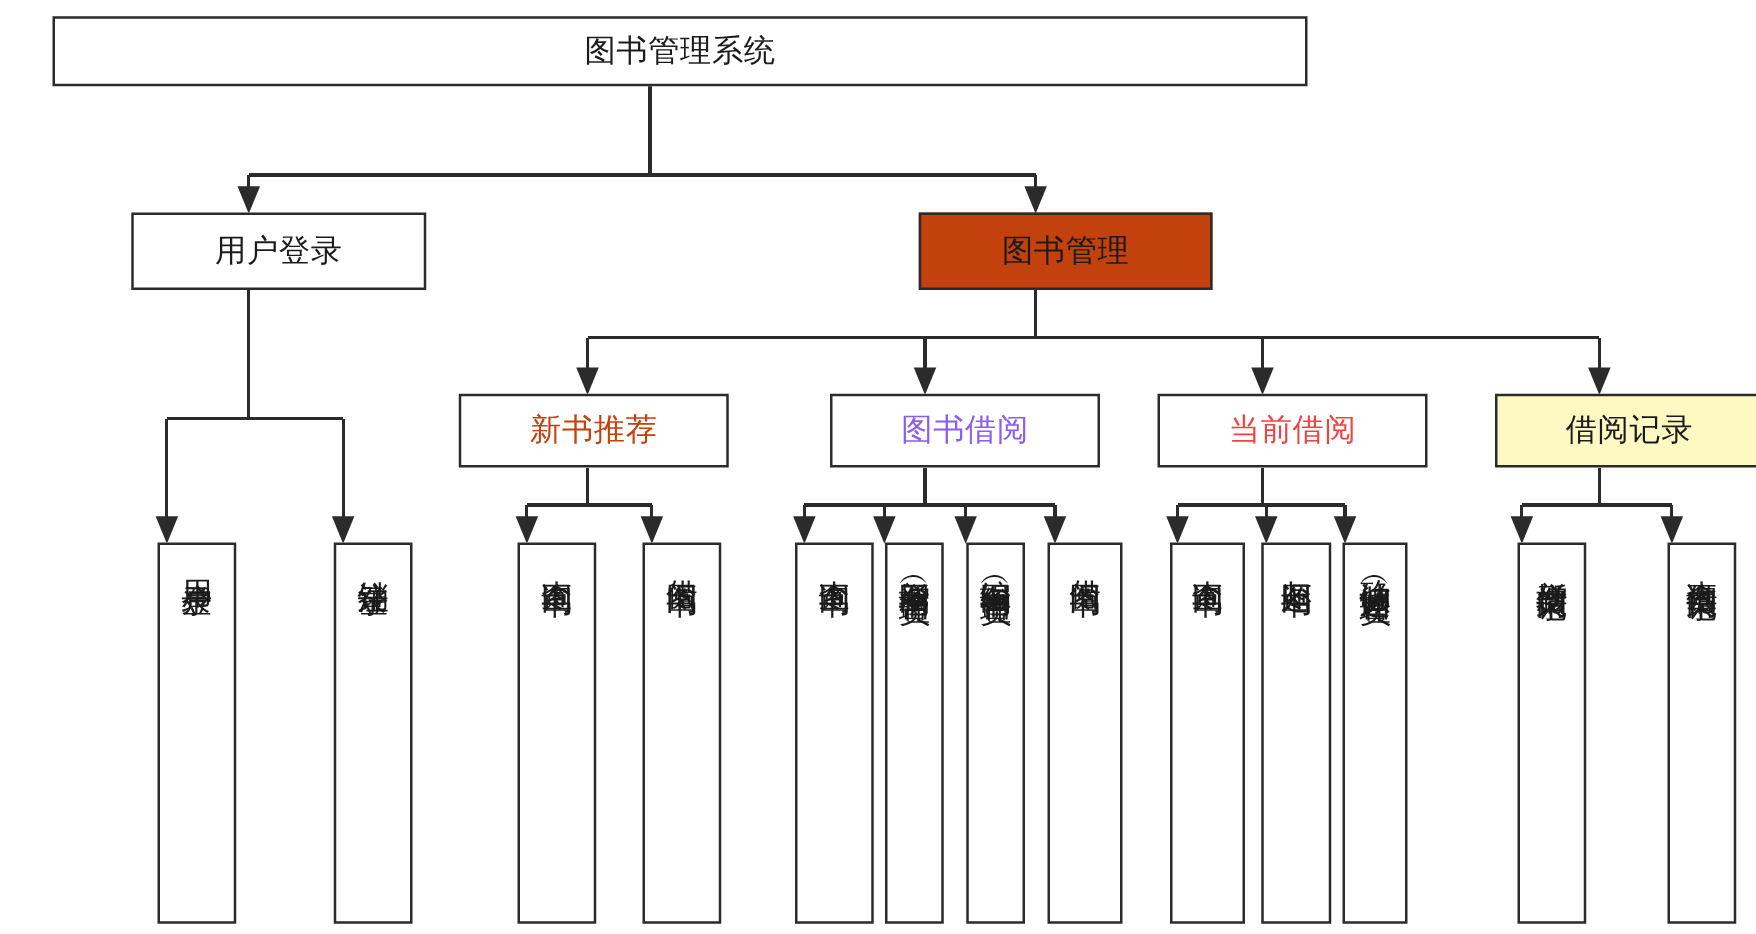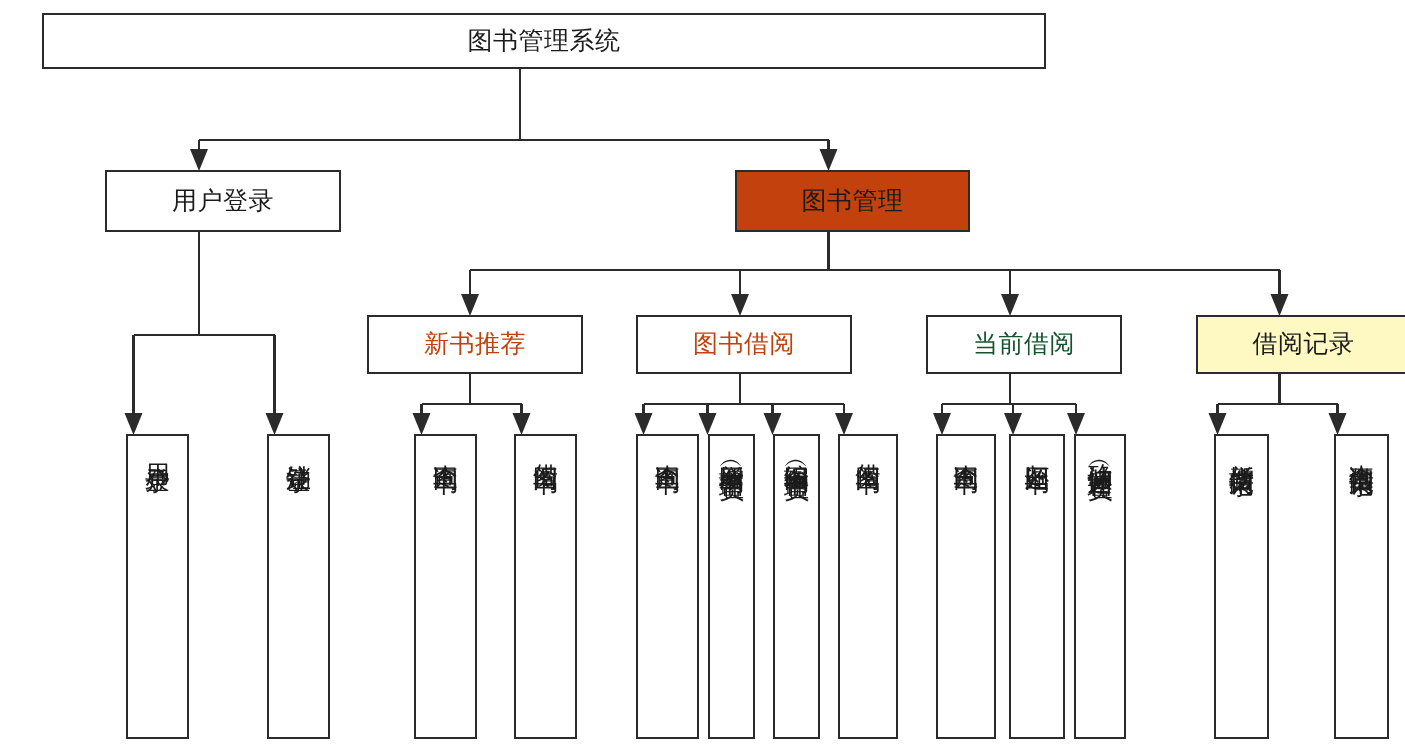--- a/index.html
+++ b/index.html
@@ -140,24 +140,24 @@
   <div class="node h" id="n-l2_1" style="left: 81px; top: 170px; width: 236px; height: 62px; border-color: rgb(43, 43, 43); background: rgb(255, 255, 255); color: rgb(27, 27, 27);">
     <span class="node-label">用户登录</span>
   </div>
   <div class="node h" id="n-l2_2" style="left: 711px; top: 170px; width: 235px; height: 62px; border-color: rgb(43, 43, 43); background: #c2410c; color: rgb(27, 27, 27);">
     <span class="node-label">图书管理</span>
   </div>
 
   <div class="node h" id="n-l3_1" style="left: 343px; top: 315px; width: 216px; height: 59px; border-color: rgb(43, 43, 43); background: rgb(255, 255, 255); color: #c2410c;">
     <span class="node-label">新书推荐</span>
   </div>
-  <div class="node h" id="n-l3_2" style="left: 612px; top: 315px; width: 216px; height: 59px; border-color: rgb(43, 43, 43); background: rgb(255, 255, 255); color: #c2410c;">
+  <div class="node h" id="n-l3_2" style="left: 640px; top: 315px; width: 216px; height: 59px; border-color: rgb(43, 43, 43); background: rgb(255, 255, 255); color: #8b5cf6;">
     <span class="node-label">图书借阅</span>
   </div>
-  <div class="node h" id="n-l3_3" style="left: 902px; top: 315px; width: 196px; height: 59px; border-color: rgb(43, 43, 43); background: rgb(255, 255, 255); color: #14532d;">
+  <div class="node h" id="n-l3_3" style="left: 902px; top: 315px; width: 216px; height: 59px; border-color: rgb(43, 43, 43); background: rgb(255, 255, 255); color: #ef4444;">
     <span class="node-label">当前借阅</span>
   </div>
   <div class="node h" id="n-l3_4" style="left: 1172px; top: 315px; width: 215px; height: 59px; border-color: rgb(43, 43, 43); background: #fef9c3; color: rgb(27, 27, 27);">
     <span class="node-label">借阅记录</span>
   </div>
 
   <div class="node v" id="n-leaf_1" style="left: 102px; top: 434px; width: 63px; height: 305px; border-color: rgb(43, 43, 43); background: rgb(255, 255, 255); color: rgb(27, 27, 27);">
     <span class="node-label">用户登录</span>
   </div>
   <div class="node v" id="n-leaf_2" style="left: 243px; top: 434px; width: 63px; height: 305px; border-color: rgb(43, 43, 43); background: rgb(255, 255, 255); color: rgb(27, 27, 27);">

